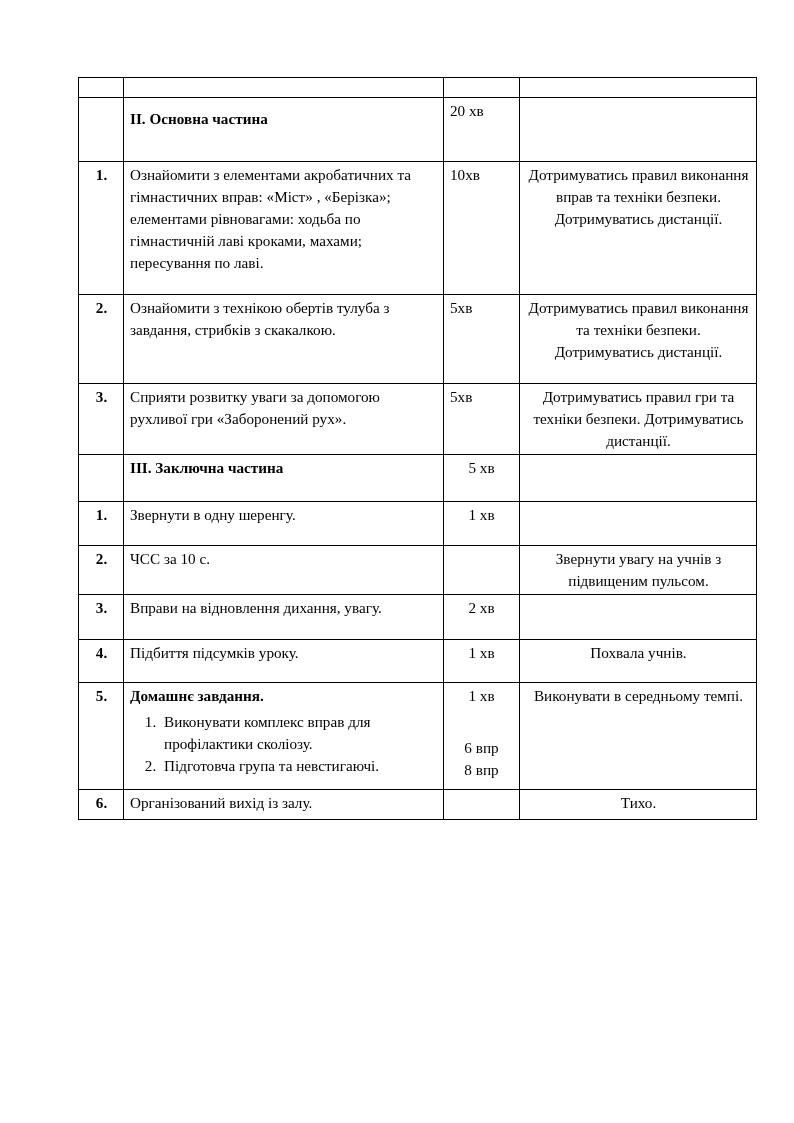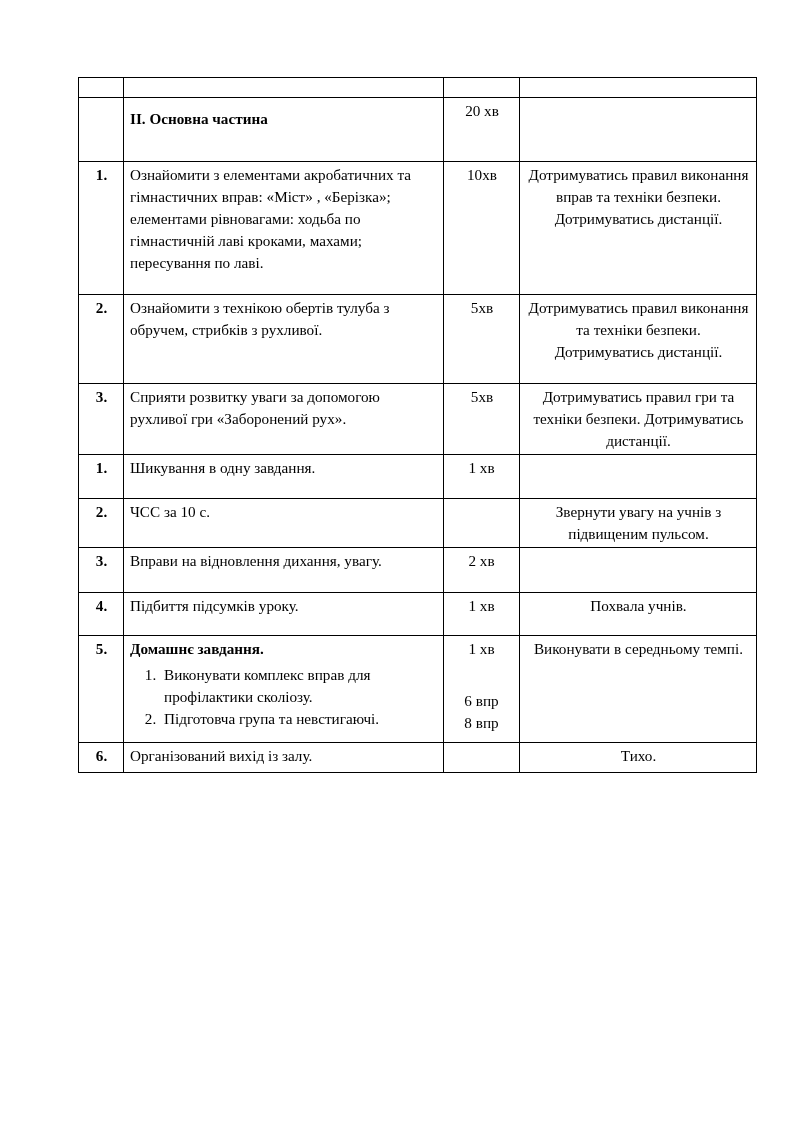--- a/index.html
+++ b/index.html
@@ -44,21 +44,21 @@
 
   td.num {
     text-align: center;
     font-weight: bold;
     padding-left: 2px;
     padding-right: 2px;
   }
   td.body { text-align: left; }
   td.body.justify { text-align: justify; text-align-last: left; margin-top: 20px; }
   td.time {
-    text-align: center;
+    text-align: left;
     padding-left: 9px;
   }
   td.time.center {
     text-align: center;
     padding-left: 5px;
   }
   td.note { text-align: center; }
 
   .section-title {
     font-weight: bold;
@@ -116,36 +116,44 @@
 
       <tr style="height:133px;">
         <td class="num">1.</td>
         <td class="body">Ознайомити з елементами акробатичних  та гімнастичних вправ: «Міст» , «Берізка»; елементами рівновагами: ходьба по гімнастичній лаві кроками, махами; пересування по лаві.</td>
         <td class="time">10хв</td>
         <td class="note">Дотримуватись правил виконання вправ та техніки безпеки. Дотримуватись дистанції.</td>
       </tr>
 
       <tr style="height:89px;">
         <td class="num">2.</td>
-        <td class="body">Ознайомити з технікою обертів тулуба з обручем, стрибків з рухливої.</td>
+        <td class="body">Ознайомити з технікою обертів тулуба з завдання, стрибків з скакалкою.</td>
         <td class="time">5хв</td>
         <td class="note">Дотримуватись правил виконання та техніки безпеки. Дотримуватись дистанції.</td>
       </tr>
 
       <tr style="height:68px;">
         <td class="num">3.</td>
         <td class="body">Сприяти розвитку уваги за допомогою рухливої гри «Заборонений рух».</td>
         <td class="time">5хв</td>
         <td class="note">Дотримуватись правил гри та техніки безпеки. Дотримуватись дистанції.</td>
       </tr>
 
+      <tr style="height:47px;">
+        <td class="num"></td>
+        <td class="body">
+          <span class="section-title tight" style="margin-top:0">III. Заключна частина</span>
+        </td>
+        <td class="time center">5 хв</td>
+        <td class="note"></td>
+      </tr>
 
       <tr style="height:44px;">
         <td class="num">1.</td>
-        <td class="body">Шикування в одну завдання.</td>
+        <td class="body">Звернути в одну шеренгу.</td>
         <td class="time center">1 хв</td>
         <td class="note"></td>
       </tr>
 
       <tr style="height:45px;">
         <td class="num">2.</td>
         <td class="body">ЧСС за 10 с.</td>
         <td class="time center"></td>
         <td class="note">Звернути увагу на учнів з підвищеним пульсом.</td>
       </tr>

